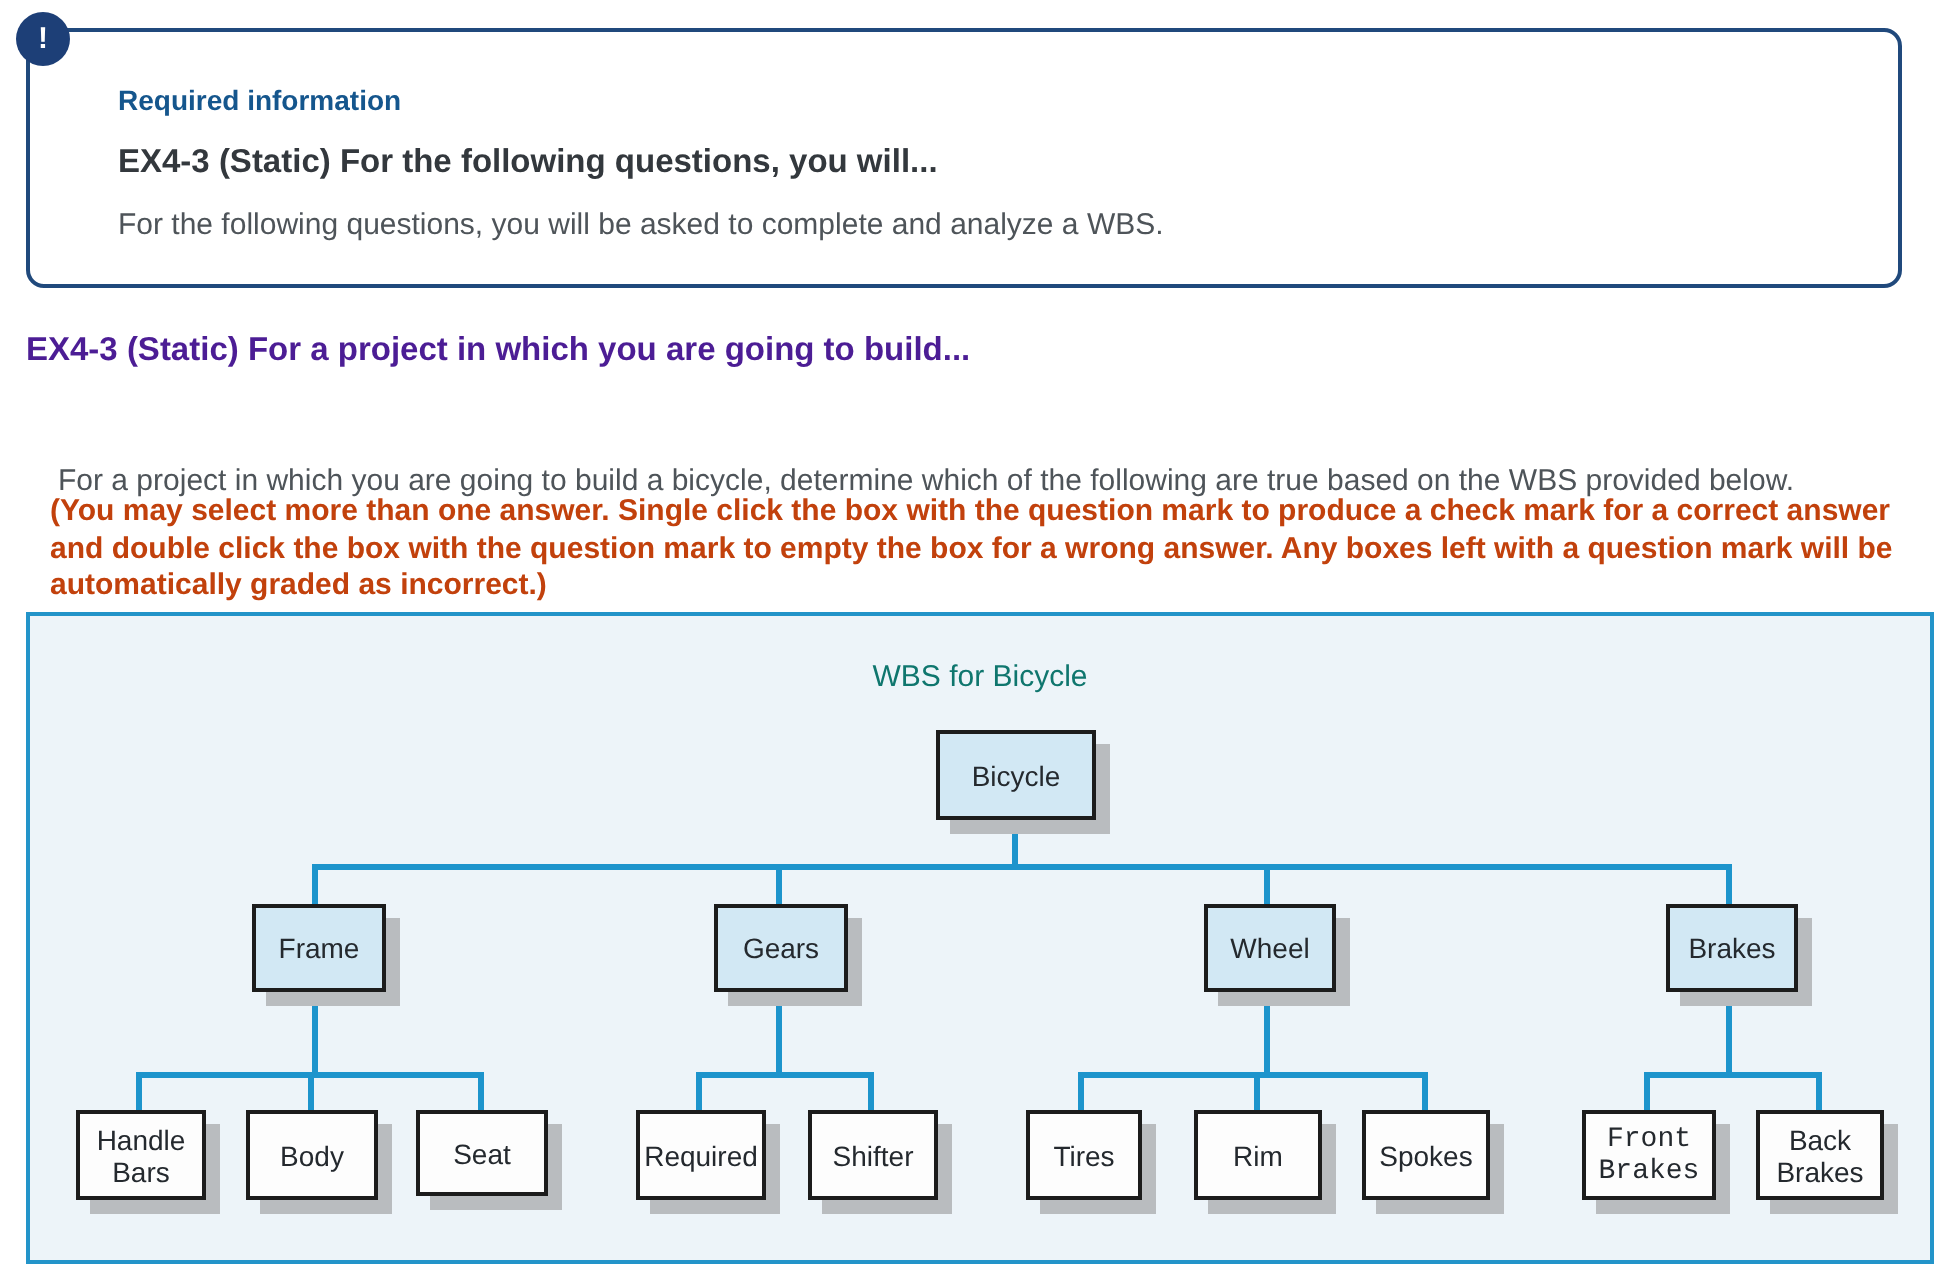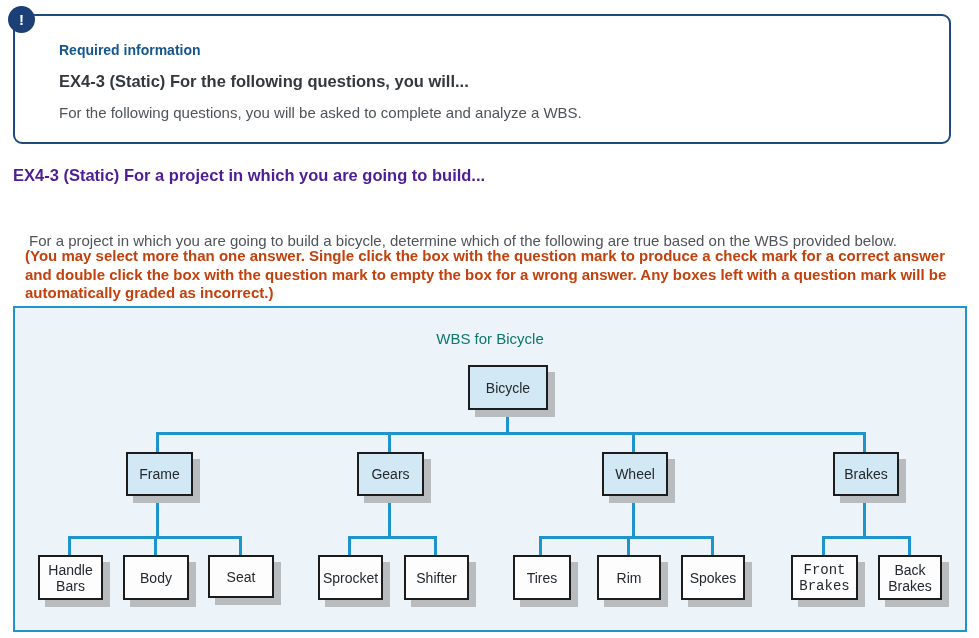--- a/index.html
+++ b/index.html
@@ -130,20 +130,20 @@
   <div class="node lvl-top" id="n-bicycle">Bicycle</div>
 
   <div class="node lvl-top" id="n-frame">Frame</div>
   <div class="node lvl-top" id="n-gears">Gears</div>
   <div class="node lvl-top" id="n-wheel">Wheel</div>
   <div class="node lvl-top" id="n-brakes">Brakes</div>
 
   <div class="node lvl-leaf" id="n-handlebars">Handle Bars</div>
   <div class="node lvl-leaf" id="n-body">Body</div>
   <div class="node lvl-leaf" id="n-seat">Seat</div>
-  <div class="node lvl-leaf" id="n-sprocket">Sprocket</div>
+  <div class="node lvl-leaf" id="n-sprocket">Required</div>
   <div class="node lvl-leaf" id="n-shifter">Shifter</div>
   <div class="node lvl-leaf" id="n-tires">Tires</div>
   <div class="node lvl-leaf" id="n-rim">Rim</div>
   <div class="node lvl-leaf" id="n-spokes">Spokes</div>
   <div class="node lvl-leaf" id="n-frontbrakes">Front Brakes</div>
   <div class="node lvl-leaf" id="n-backbrakes">Back Brakes</div>
 </div>
 
 </body></html>

